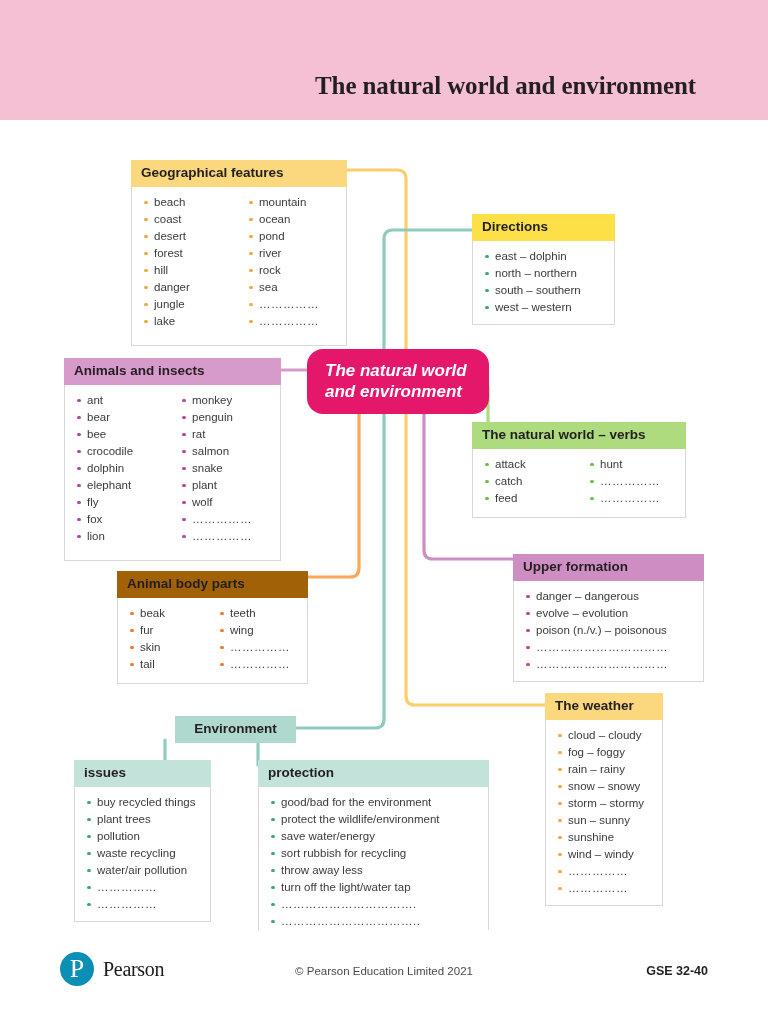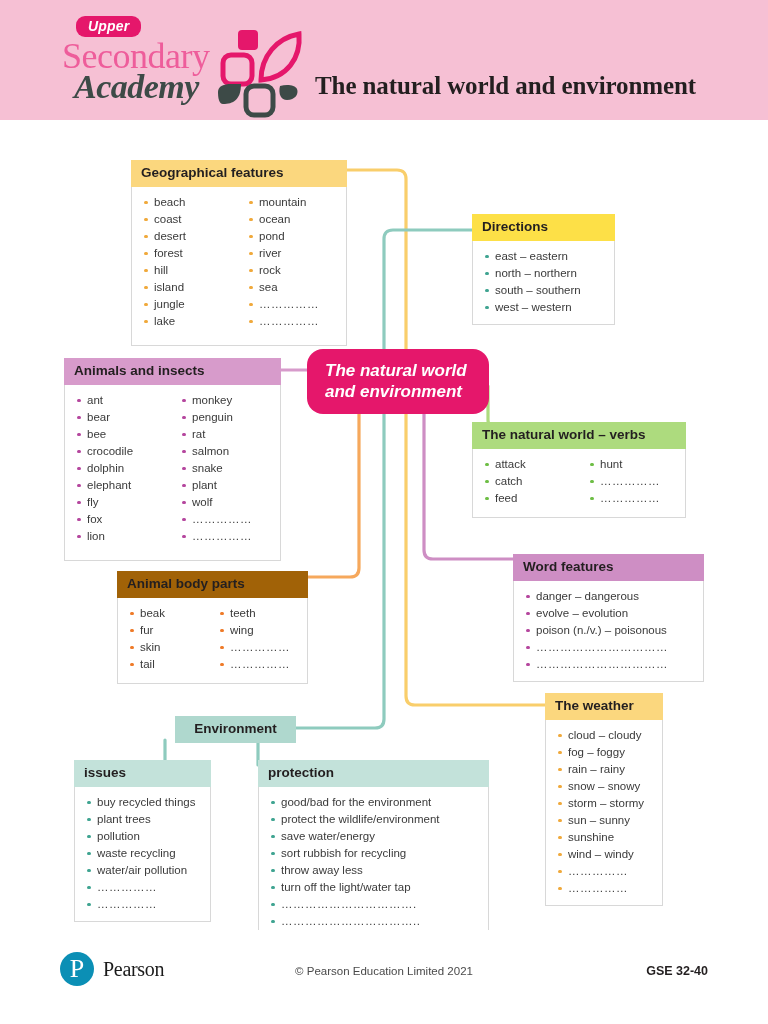--- a/index.html
+++ b/index.html
@@ -130,33 +130,20 @@
   }
   .gse{
     position:absolute;right:60px;top:34px;
     font-size:12.5px;font-weight:bold;color:#231F20;
   }
 </style>
 </head>
 <body>
 
 <div class="header">
-  <div class="logo-wrap">
-    <div class="logo-upper">Upper</div>
-    <div class="logo-secondary">Secondary</div>
-    <div class="logo-academy">Academy</div>
-    <svg class="logo-mark" viewBox="0 0 110 90">
-      <rect x="23" y="2" width="20" height="20" rx="4" fill="#E5176B"></rect>
-      <rect x="8" y="27" width="29" height="29" rx="8" fill="none" stroke="#E5176B" stroke-width="5"></rect>
-      <path d="M46 52 C46 28 62 10 84 6 C86 30 72 50 46 52 Z" fill="none" stroke="#E5176B" stroke-width="5"></path>
-      <path d="M3 64 C3 58 9 56 16 56 L26 56 C26 72 18 76 8 76 C4 76 3 70 3 64 Z" fill="#3D4A47"></path>
-      <rect x="31" y="58" width="27" height="29" rx="8" fill="none" stroke="#3D4A47" stroke-width="5"></rect>
-      <path d="M65 58 C72 56 80 57 82 61 C84 66 80 72 72 72 C66 72 63 66 65 58 Z" fill="#3D4A47"></path>
-    </svg>
-  </div>
   <div class="header-title">The natural world and environment</div>
 </div>
 
 <div class="canvas">
 
   <svg class="wires" viewBox="0 0 768 810">
     <g fill="none" stroke-width="3.2" stroke-linecap="round">
 
       <path d="M347 50 H397 Q406 50 406 59 V243" stroke="#F9CE6B"></path>
 
@@ -181,40 +168,40 @@
 
   <div class="box t-yellow" style="left:131px;top:40px;width:216px;">
     <div class="box-head">Geographical features</div>
     <div class="box-body">
       <ul class="cols" style="--bullet:#F0A93B;height:143px;">
         <li style="width:105px">beach</li>
         <li style="width:105px">coast</li>
         <li style="width:105px">desert</li>
         <li style="width:105px">forest</li>
         <li style="width:105px">hill</li>
-        <li style="width:105px">island</li>
+        <li style="width:105px">danger</li>
         <li style="width:105px">jungle</li>
         <li style="width:105px">lake</li>
         <li style="width:95px">mountain</li>
         <li style="width:95px">ocean</li>
         <li style="width:95px">pond</li>
         <li style="width:95px">river</li>
         <li style="width:95px">rock</li>
         <li style="width:95px">sea</li>
         <li class="blank" style="width:95px">……………</li>
         <li class="blank" style="width:95px">……………</li>
       </ul>
     </div>
   </div>
 
   <div class="box t-teal" style="left:472px;top:94px;width:143px;">
     <div class="box-head">Directions</div>
     <div class="box-body">
       <ul class="cols one" style="--bullet:#3FA491;">
-        <li>east – eastern</li>
+        <li>east – dolphin</li>
         <li>north – northern</li>
         <li>south – southern</li>
         <li>west – western</li>
       </ul>
     </div>
   </div>
 
   <div class="box t-purple" style="left:64px;top:238px;width:217px;">
     <div class="box-head">Animals and insects</div>
     <div class="box-body">
@@ -253,21 +240,21 @@
         <li style="width:105px">catch</li>
         <li style="width:105px">feed</li>
         <li style="width:90px">hunt</li>
         <li class="blank" style="width:90px">……………</li>
         <li class="blank" style="width:90px">……………</li>
       </ul>
     </div>
   </div>
 
   <div class="box t-plum" style="left:513px;top:434px;width:191px;">
-    <div class="box-head">Word features</div>
+    <div class="box-head">Upper formation</div>
     <div class="box-body">
       <ul class="cols one" style="--bullet:#B5469E;">
         <li>danger – dangerous</li>
         <li>evolve – evolution</li>
         <li>poison (n./v.) – poisonous</li>
         <li class="blank">……………………………</li>
         <li class="blank">……………………………</li>
       </ul>
     </div>
   </div>

